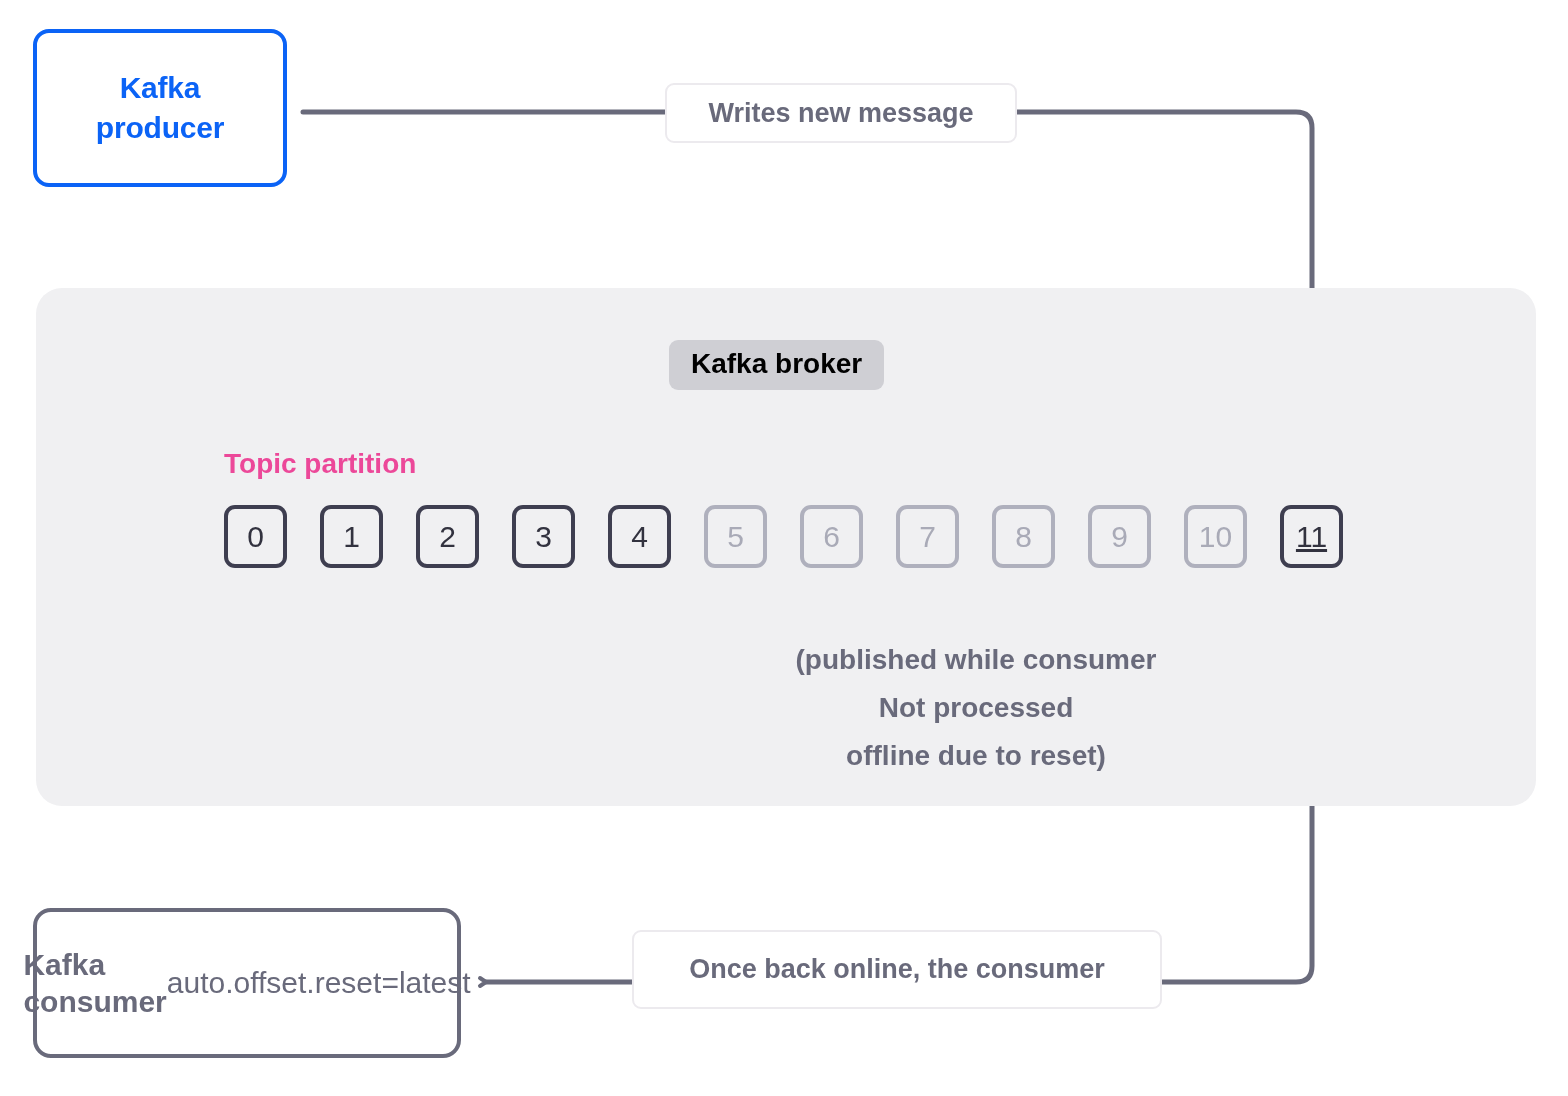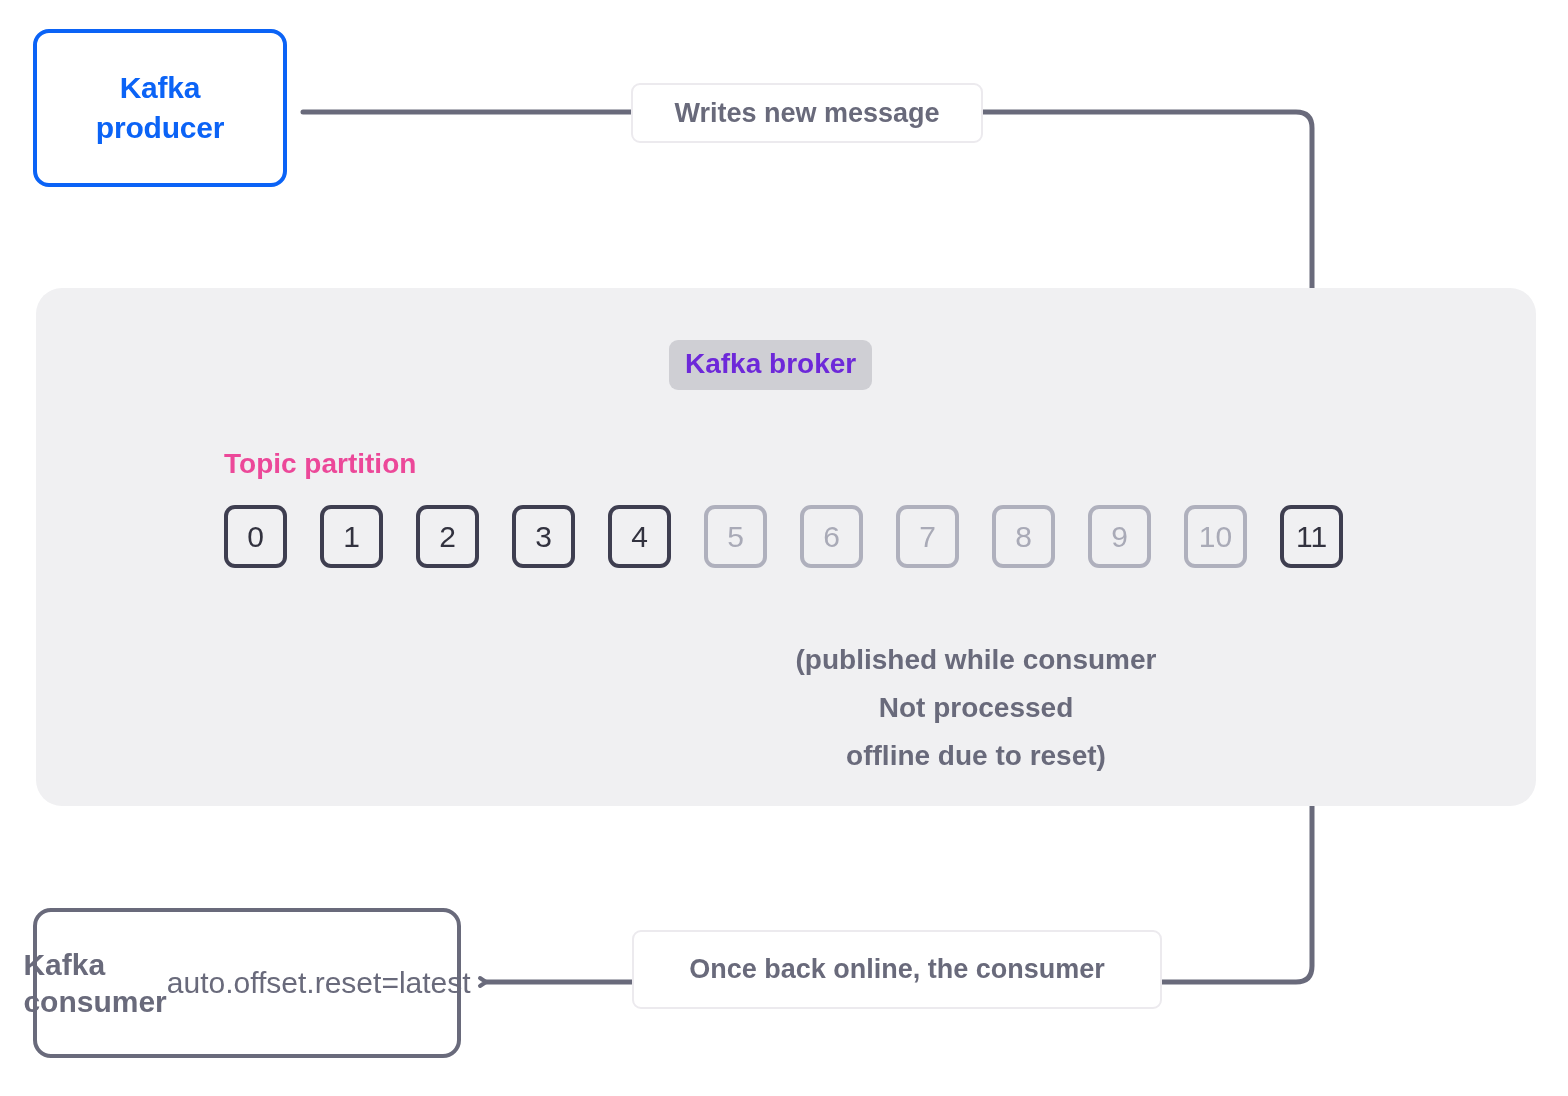--- a/index.html
+++ b/index.html
@@ -28,23 +28,23 @@
     text-align:center;letter-spacing:-0.2px;
   }
 
   
   .broker-panel{
     position:absolute;left:36px;top:288px;width:1500px;height:518px;
     background:#f0f0f2;border-radius:26px;
   }
   .broker-pill{
     position:absolute;left:669px;top:340px;
-    padding:10px 16px 12px;
+    padding:10px 22px 12px;
     background:#cfcfd4;border-radius:9px;
-    color:#6d28d9;font-weight:bold;font-size:28px;line-height:1;
+    color:#000000;font-weight:bold;font-size:28px;line-height:1;
   }
 
   .topic-label{
     position:absolute;left:224px;top:448px;
     color:#ec4899;font-weight:bold;font-size:28px;
   }
 
   
   .offsets{
     position:absolute;left:224px;top:505px;
@@ -54,39 +54,39 @@
     width:63px;height:63px;box-sizing:border-box;
     border:4px solid #3e3e50;border-radius:11px;
     background:transparent;
     display:flex;align-items:center;justify-content:center;
     font-size:30px;font-weight:500;color:#32323f;
   }
   .offset-box.faded{
     border-color:#afb0bd;color:#a9aab7;
   }
   .offset-box.current{
-    border-color:#3e3e50;color:#32323f;
+    border-color:#3e3e50;color:#32323f;text-decoration:underline;
   }
 
   
   .note{
     position:absolute;left:716px;top:636px;width:520px;
     text-align:center;color:#696a7b;font-weight:bold;
     font-size:28px;line-height:1.72;
   }
 
   
   .edge-label{
     position:absolute;background:#ffffff;
     border:2px solid #eceaee;border-radius:9px;
     color:#696a7b;font-weight:bold;font-size:27px;
     display:flex;align-items:center;justify-content:center;
     text-align:center;line-height:1.5;box-sizing:border-box;
   }
-  .label-writes{left:631px;top:83px;width:352px;height:60px;}
+  .label-writes{left:665px;top:83px;width:352px;height:60px;}
   .label-reads{left:632px;top:930px;width:530px;height:79px;padding:0 18px;}
 
   
   .consumer{
     position:absolute;left:33px;top:908px;width:428px;height:150px;
     border:4px solid #696a7b;border-radius:18px;background:#ffffff;
     display:flex;flex-direction:row;align-items:center;justify-content:center;
     box-sizing:border-box;
   }
   .consumer-title{color:#696a7b;font-weight:bold;font-size:30px;line-height:1.25;}

